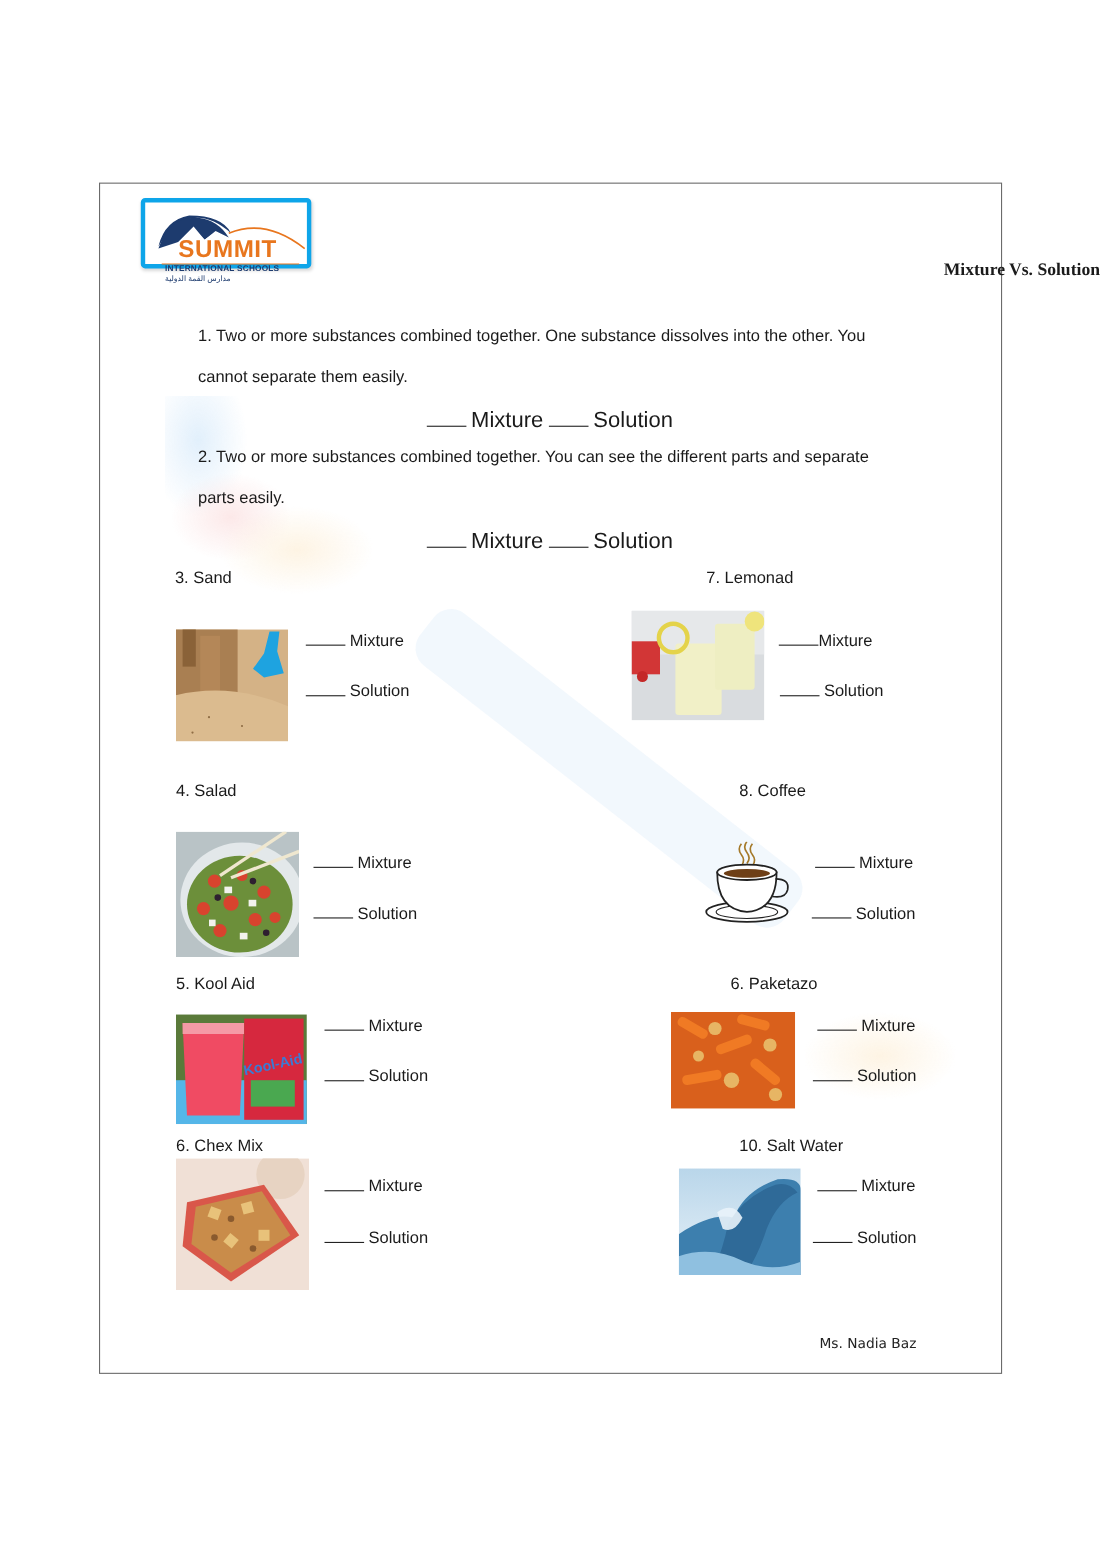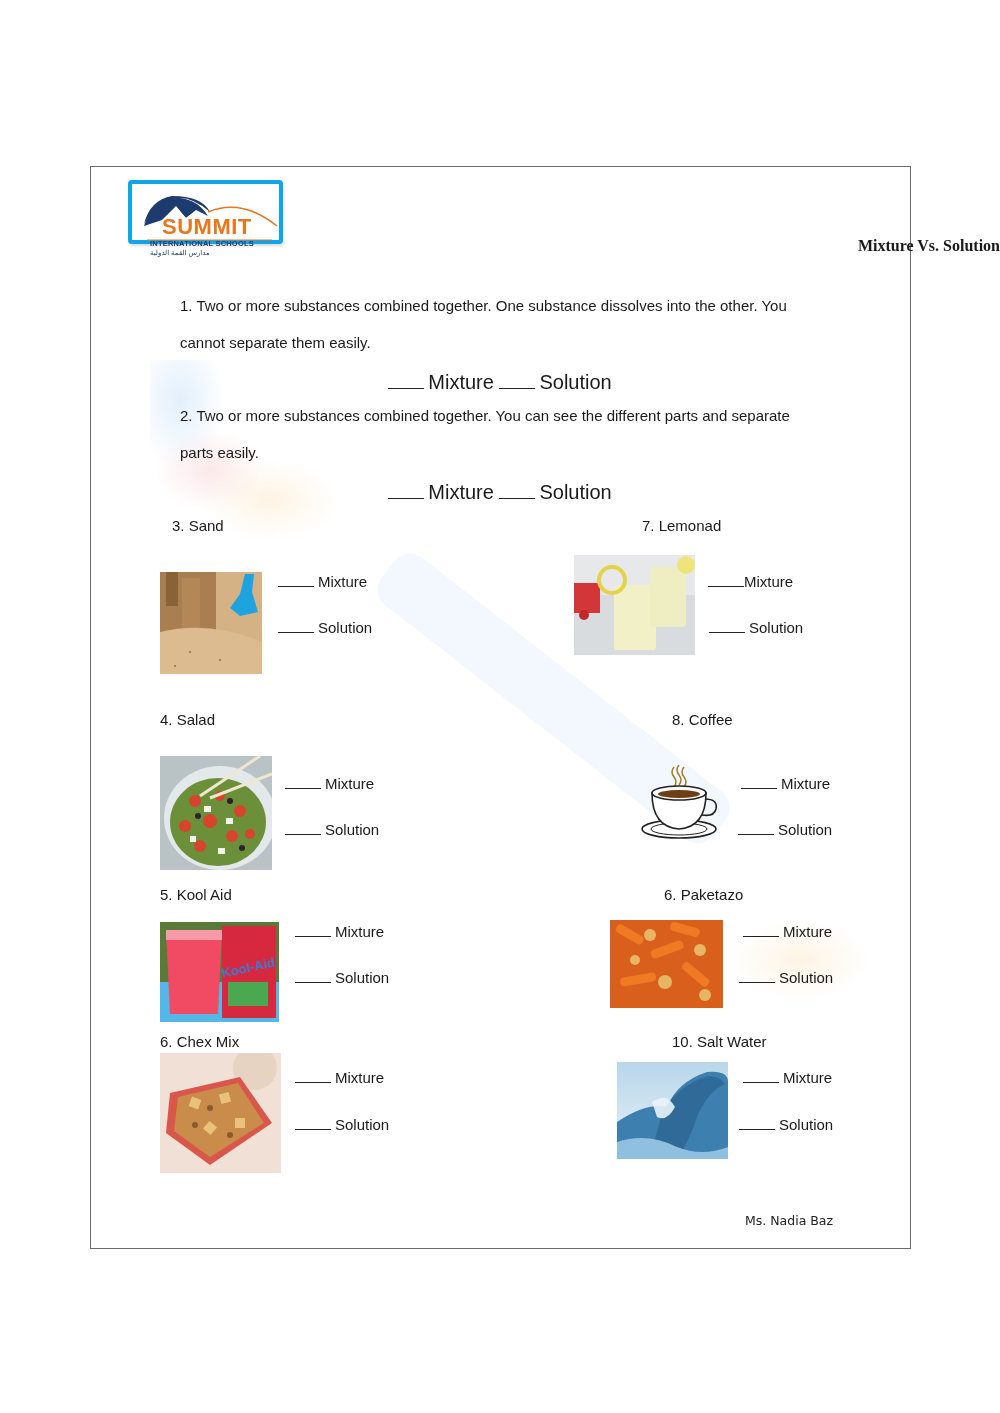--- a/index.html
+++ b/index.html
@@ -109,21 +109,21 @@
   <span class="blank"></span><span>Solution</span>
 </div>
 
 <div class="q-text" style="top:407px">2. Two or more substances combined together. You can see the different parts and separate</div>
 <div class="q-text" style="top:444px">parts easily.</div>
 <div class="choice-row" style="top:481px">
   <span class="blank"></span><span>Mixture</span>
   <span class="blank"></span><span>Solution</span>
 </div>
 
-<div class="item-label" style="left:172px;top:517px">3. Sand</div>
+<div class="item-label" style="left:159px;top:517px">3. Sand</div>
 <div class="pic" style="left:160px;top:572px;width:102px;height:102px">
   <svg width="102" height="102" viewBox="0 0 102 102">
     <rect width="102" height="102" fill="#d4b286"></rect>
     <rect x="0" y="0" width="56" height="60" fill="#a97f52"></rect>
     <rect x="6" y="0" width="12" height="34" fill="#8a6238"></rect>
     <rect x="22" y="6" width="18" height="52" fill="#b48758"></rect>
     <path d="M0 60 Q50 48 102 70 L102 102 L0 102 Z" fill="#dbbb8f"></path>
     <path d="M85 2 L94 2 L92 20 L98 40 L80 44 L70 36 L80 22 Z" fill="#1ea3e0"></path>
     <circle cx="30" cy="80" r="1" fill="#8f6d45"></circle>
       <circle cx="60" cy="88" r="1" fill="#8f6d45"></circle>

